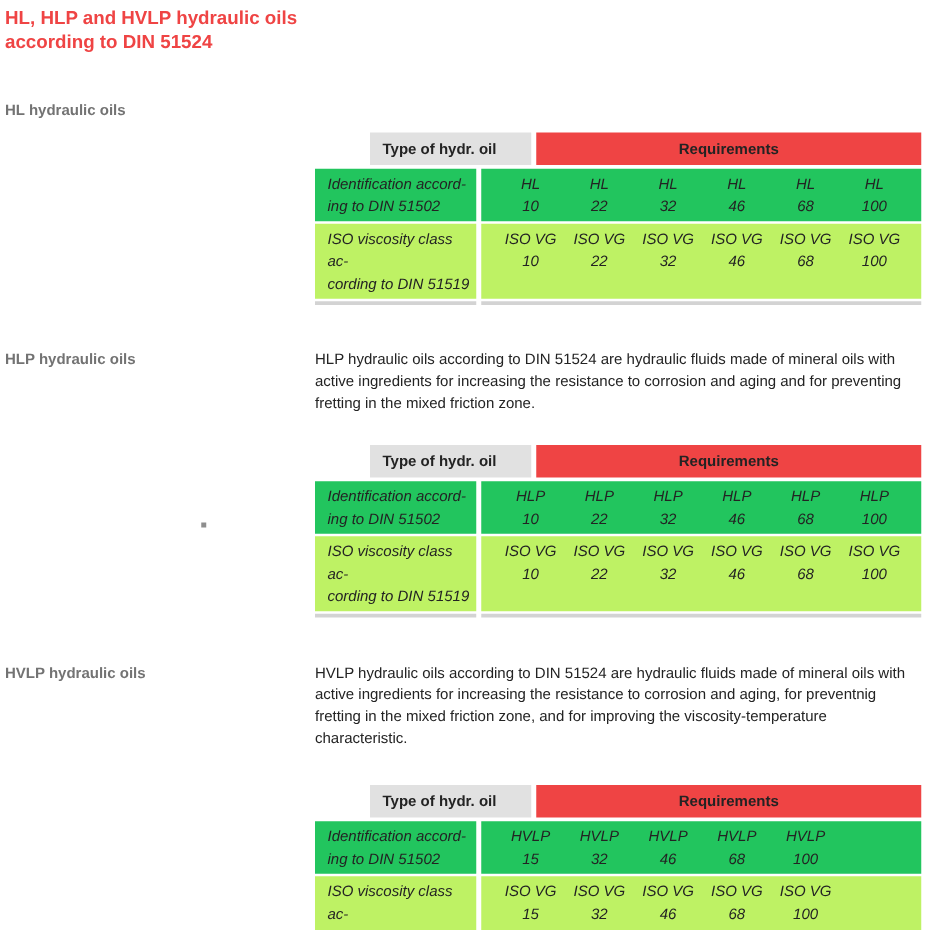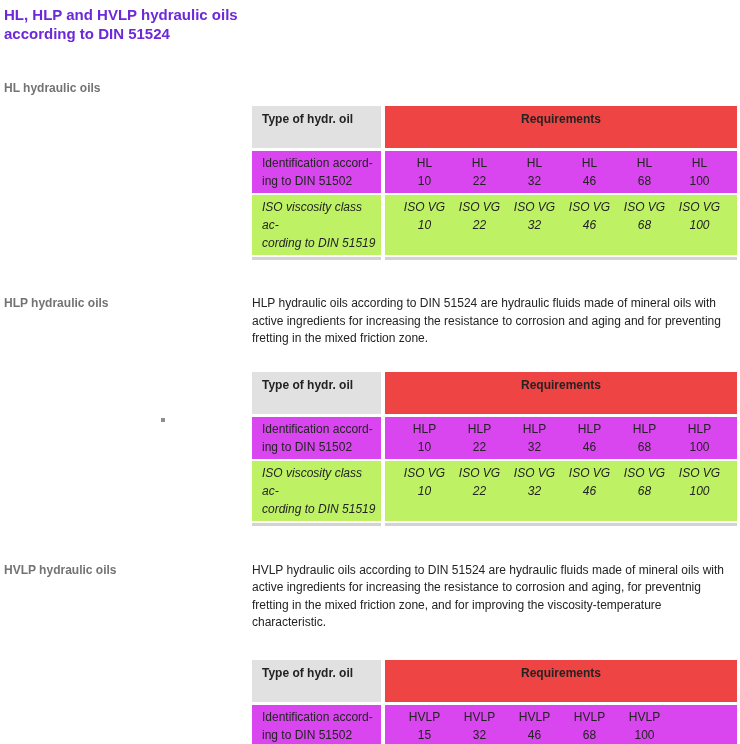--- a/index.html
+++ b/index.html
@@ -12,21 +12,21 @@
   }
   .page { position: relative; width: 740px; height: 744px; }
 
   .doc-title {
     margin: 0;
     padding: 5px 0 0 4px;
     font-size: 15px;
     font-weight: bold;
     line-height: 19px;
     white-space: pre-line;
-    color: #6d28d9;
+    color: #ef4444;
   }
 
   .section { display: flex; align-items: flex-start; }
   .section.s1 { margin-top: 37px; }
   .section.s2 { margin-top: 35px; }
   .section.s3 { margin-top: 36px; }
 
   .label-col {
     flex: 0 0 252px;
     box-sizing: border-box;
@@ -52,21 +52,21 @@
 
   .t-row { display: flex; }
   .t-col1 {
     flex: 0 0 129px;
     box-sizing: border-box;
     padding-left: 10px;
     margin-right: 4px;     
   }
   .t-req { flex: 1 1 auto; }
 
-  .t-head { height: 42px; }
+  .t-head { height: 26px; margin-left: 44px; }
   .t-head .t-col1 {
     background: #e1e1e1;
     font-weight: bold;
     line-height: 27px;
   }
   .t-head .t-req {
     background: #ef4444;
     font-weight: bold;
     line-height: 27px;
     text-align: center;
@@ -80,21 +80,21 @@
     padding-bottom: 3px;
     line-height: 18px;
     white-space: pre-line;
   }
   .data-row .t-req {
     display: flex;
     box-sizing: border-box;
     padding: 3px 0 3px 12px;
     text-align: center;
   }
-  .data-row.dark .t-col1, .data-row.dark .t-req { background: #d946ef; }
+  .data-row.dark .t-col1, .data-row.dark .t-req { background: #22c55e; font-style: italic; }
   .data-row.light .t-col1, .data-row.light .t-req { background: #bef264; font-style: italic; }
 
   .cell {
     width: 55px;
     line-height: 18px;
     white-space: pre-line;
   }
 
   .strip { height: 3px; }
   .strip .t-col1, .strip .t-req { background: #d3d3d3; padding: 0; }

